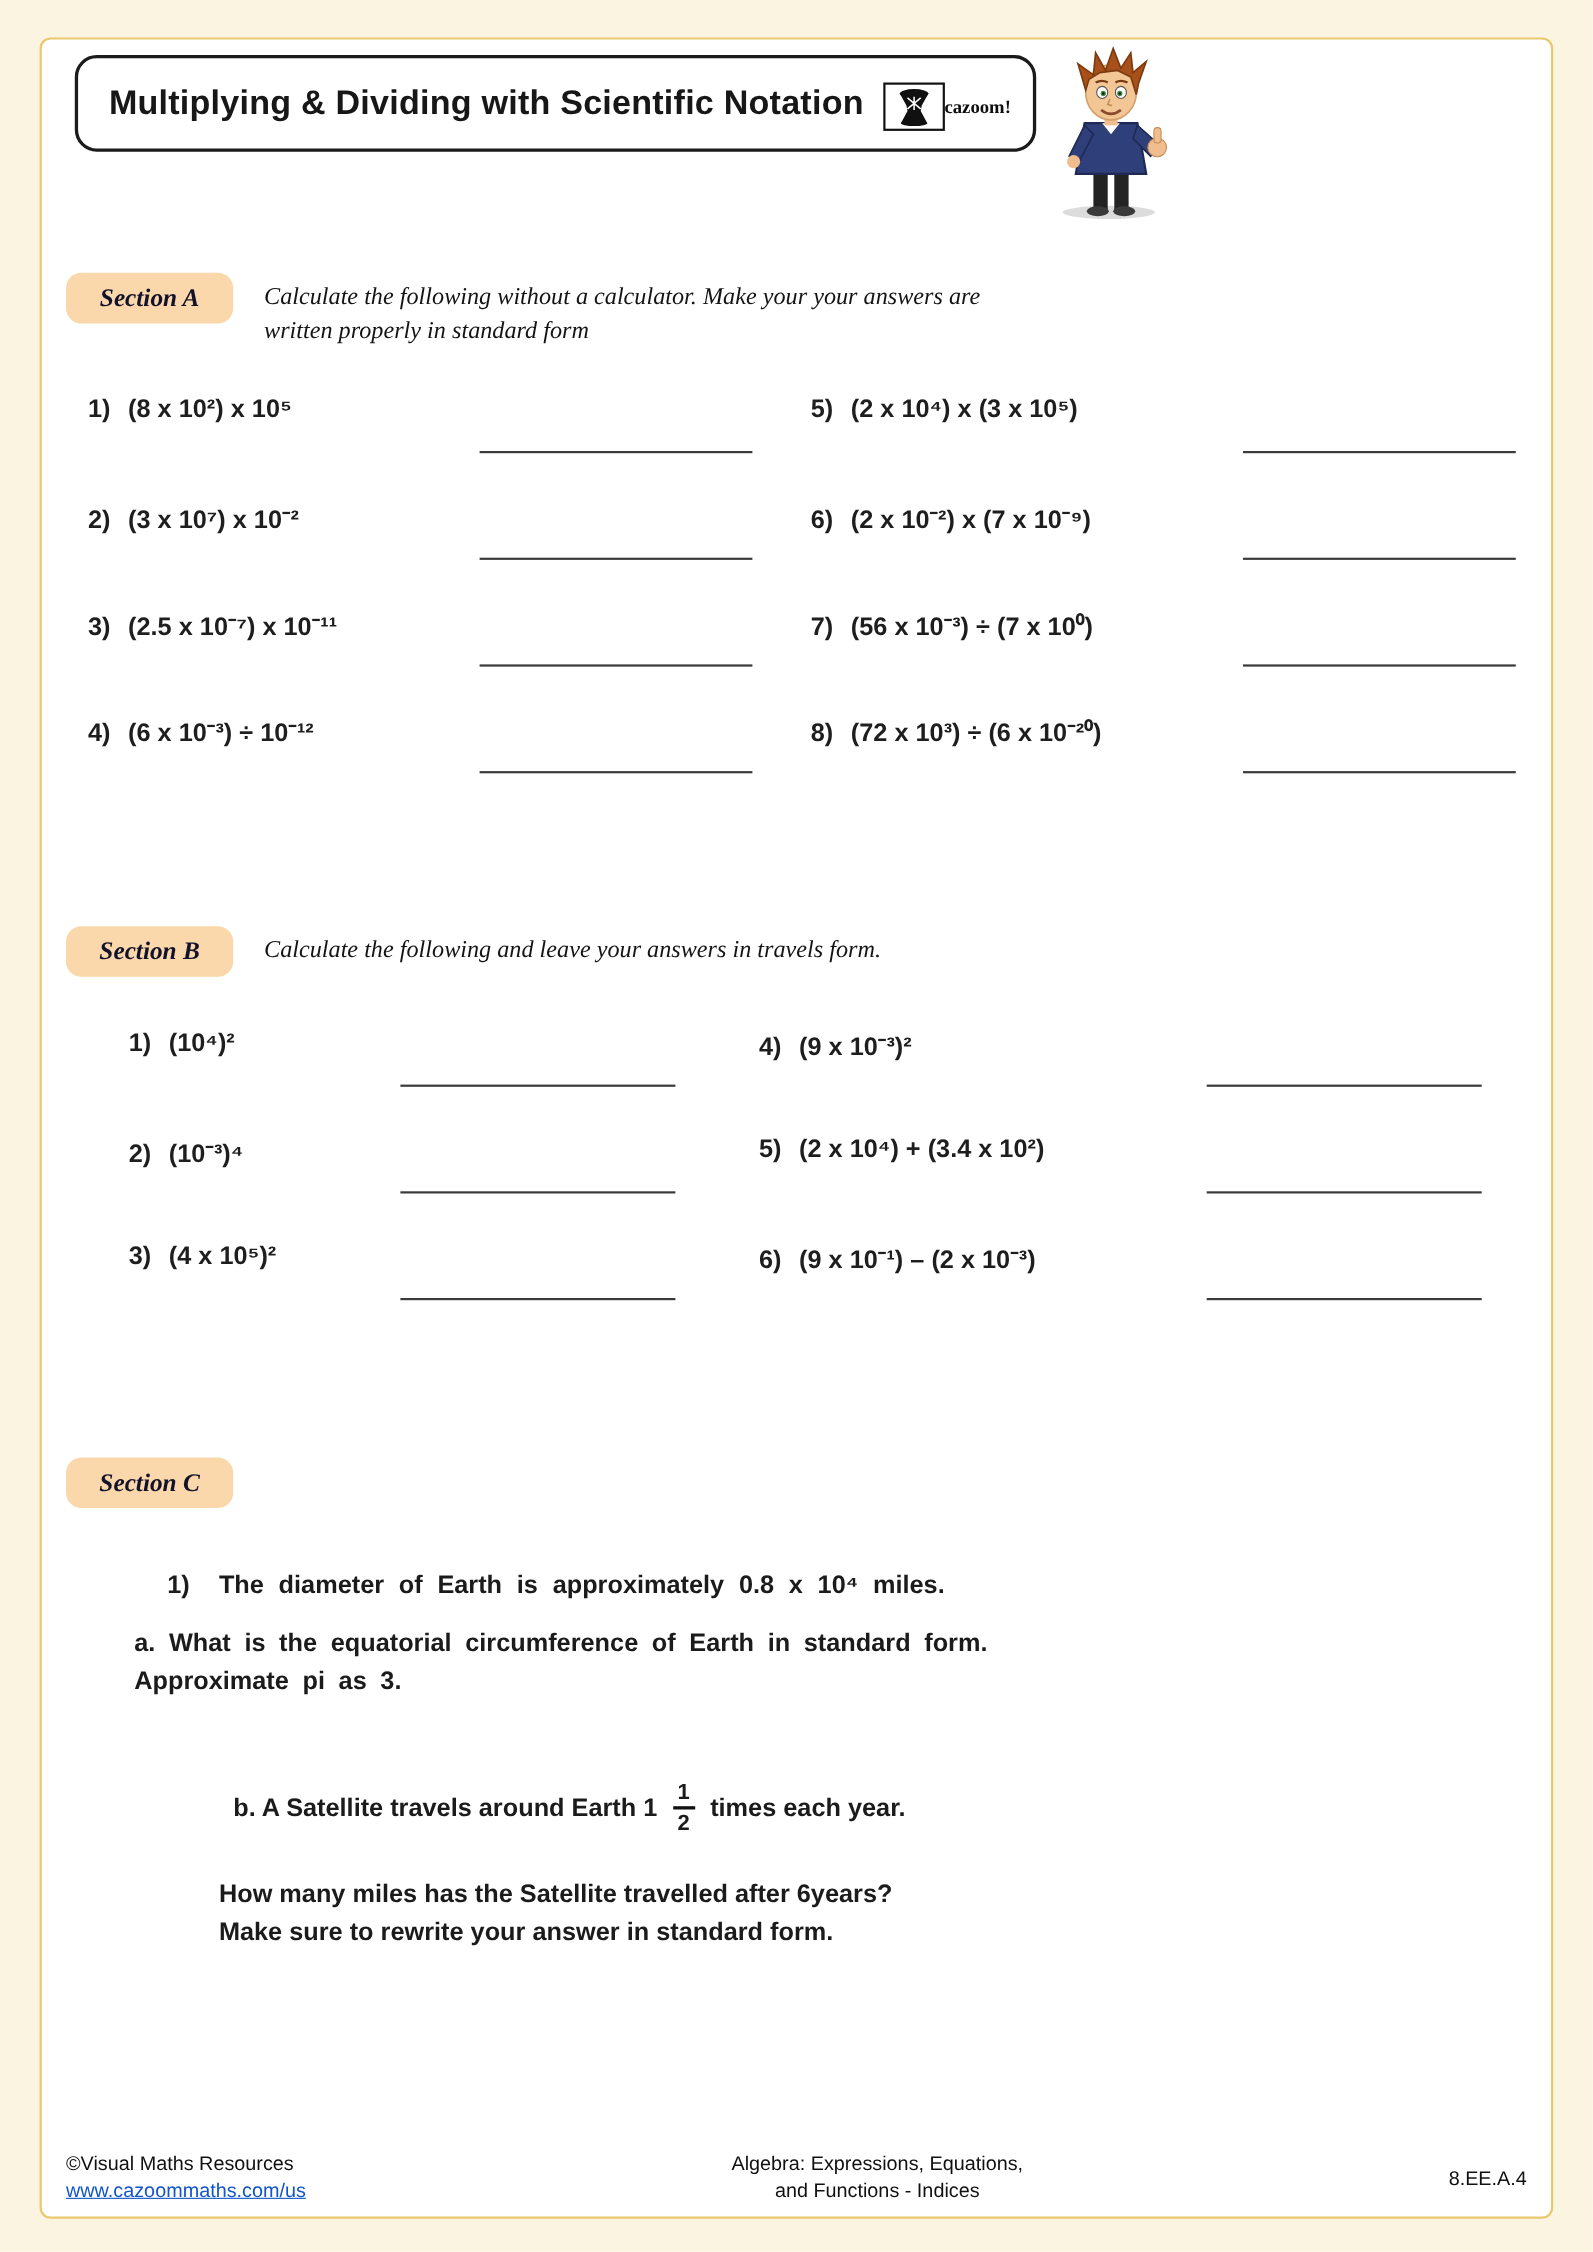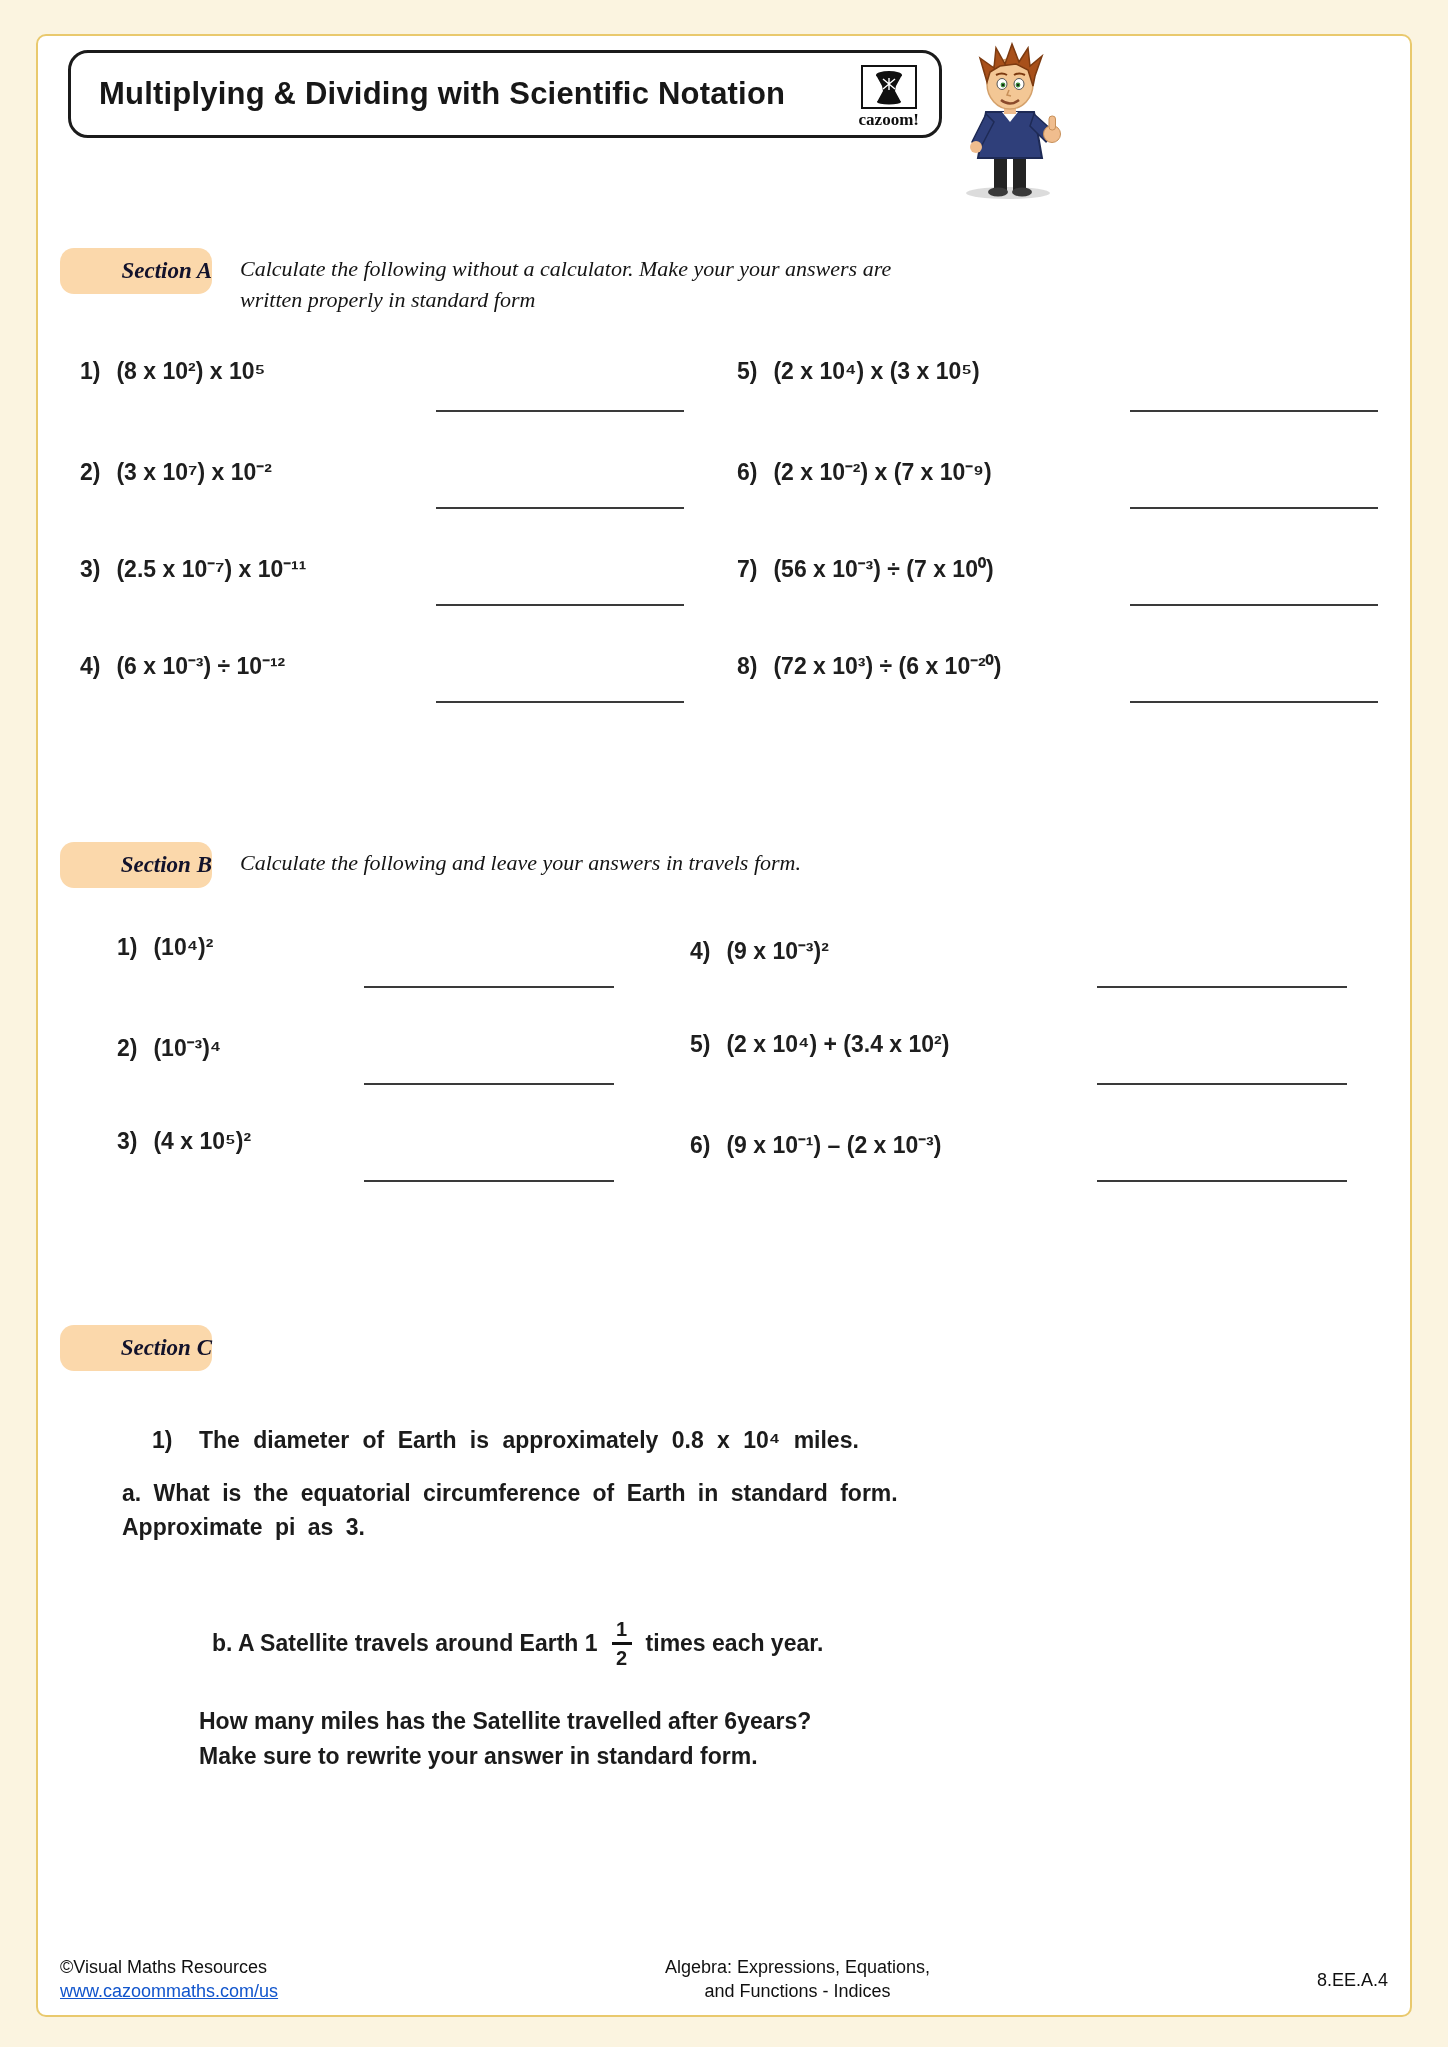--- a/index.html
+++ b/index.html
@@ -20,38 +20,38 @@
   .title-box {
     position:absolute; left:30px; top:14px; width:874px; height:88px;
     border:3px solid #1b1b1b; border-radius:20px; background:#fff;
     display:flex; align-items:center; justify-content:space-between;
     padding:0 20px 0 28px; z-index:3;
   }
   .page-title {
     font-size:31px; font-weight:800; color:#171717; letter-spacing:0.2px;
   }
   .logo {
-    display:flex; flex-direction:column; align-items:center; margin-top:6px;justify-content:space-between;
+    display:flex; flex-direction:row; align-items:center; margin-top:6px;justify-content:space-between;
   }
   .logo-frame {
     width:56px; height:44px; border:2px solid #111; background:#fff;
     display:flex; align-items:center; justify-content:center;
   }
   .logo-word {
     font-family:"Liberation Serif", serif; font-weight:bold;
     font-size:17px; color:#0e0e0e; margin-top:1px;
   }
   .mascot {
     position:absolute; left:918px; top:6px; width:112px; height:158px; z-index:2;
   }
   
   .content { position:relative; padding:212px 22px 0 22px; }
   .section-row { display:flex; align-items:flex-start; }
   .section-label {
-    flex:none; width:152px; text-align:right;
+    flex:none; width:152px; text-align:center;
     background:#fbd8ab; border-radius:14px; padding:10px 0;
     font-family:"Liberation Serif", serif; font-style:italic; font-weight:bold;
     font-size:23px; color:#12122b;
   }
   .instructions {
     margin-left:28px; margin-top:6px;
     font-family:"Liberation Serif", serif; font-style:italic;
     font-size:22px; color:#141414; line-height:1.4;
     white-space:pre-line; max-width:800px;
   }

